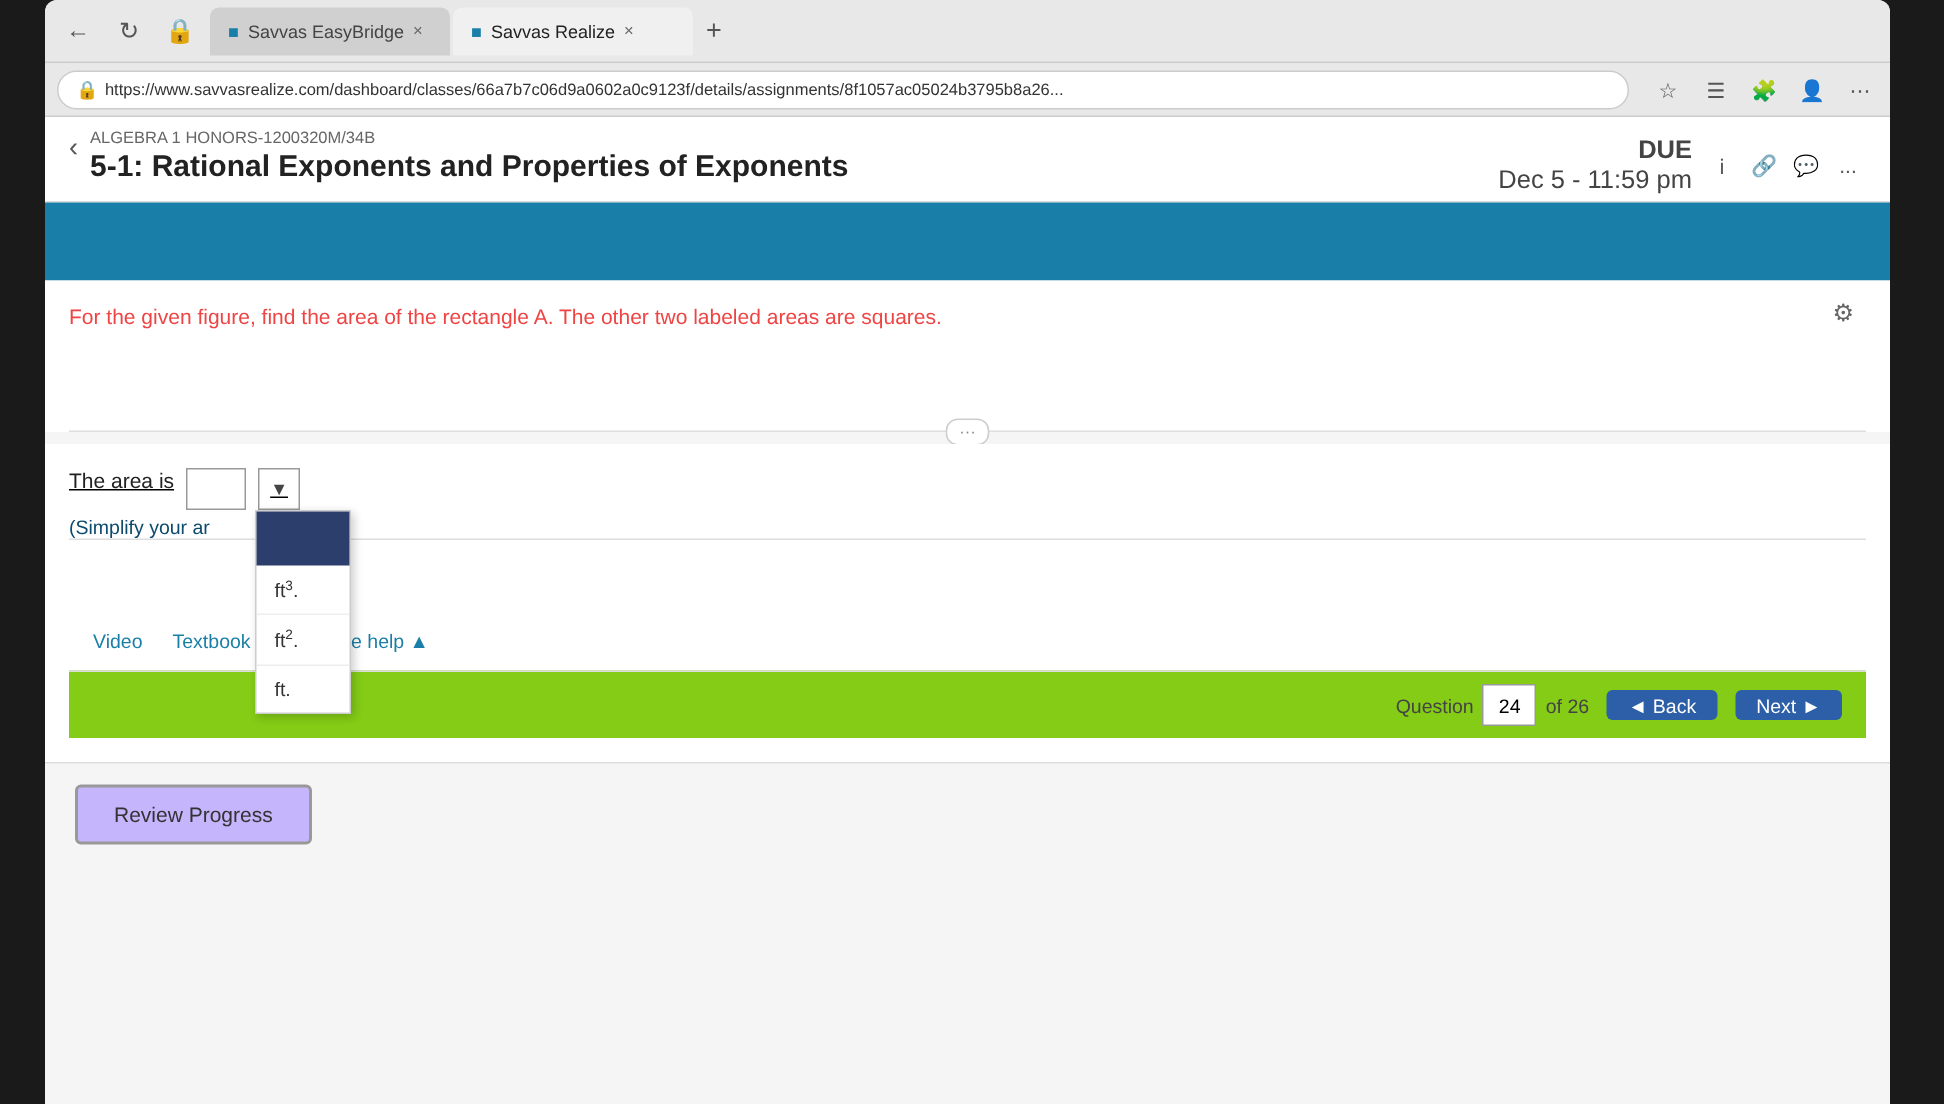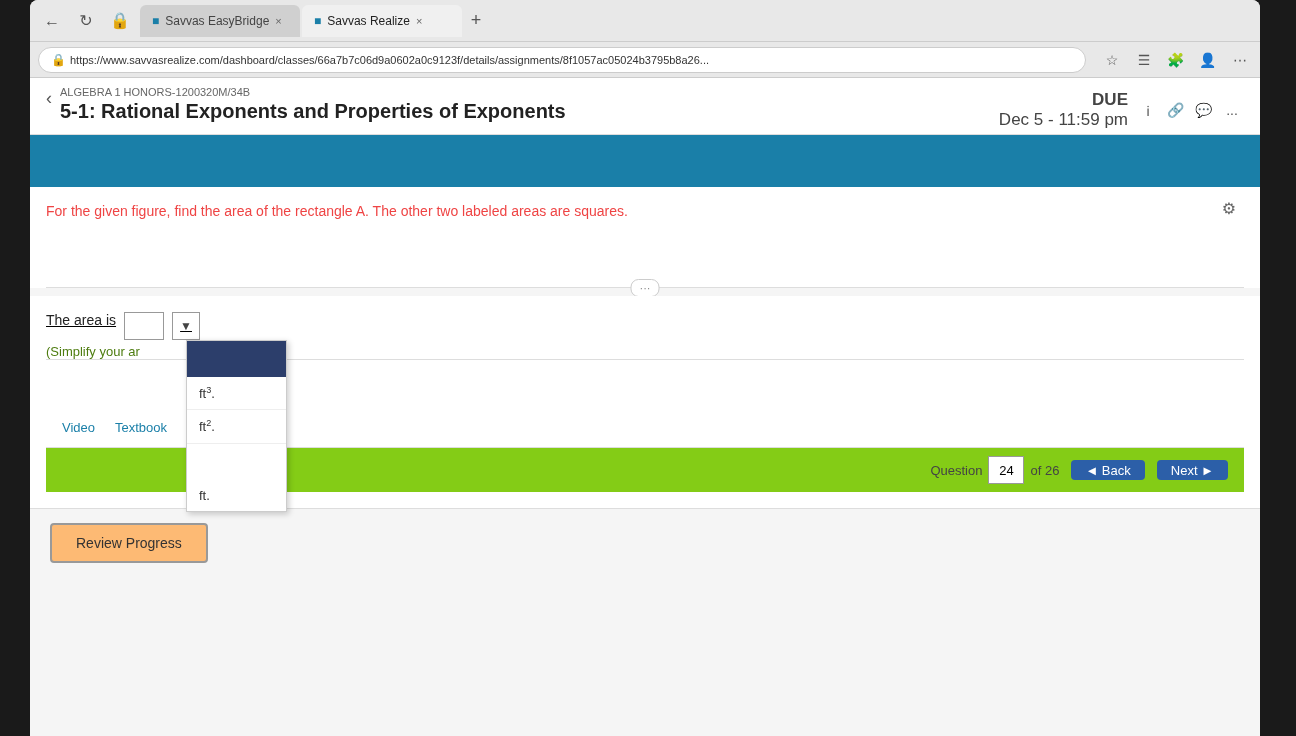--- a/index.html
+++ b/index.html
@@ -311,22 +311,22 @@
       align-items: center;
       justify-content: center;
       font-size: 12px;
       color: #444;
     }
 
     
     .dropdown-menu {
       position: absolute;
       top: 44px;
-      left: 156px;
-      width: 101px;
+      left: 140px;
+      width: 64px;
       background: white;
       border: 1px solid #ccc;
       box-shadow: 2px 2px 6px rgba(0,0,0,0.2);
       z-index: 100;
     }
 
     .dropdown-header {
       background: #2c3e6b;
       height: 36px;
       width: 100%;
@@ -334,26 +334,25 @@
 
     .dropdown-item {
       padding: 8px 12px;
       font-size: 13px;
       color: #333;
       cursor: pointer;
       border-bottom: 1px solid #eee;
     }
     .dropdown-item:last-child {
       border-bottom: none;
-      margin-top: 36px;
     }
 
     .simplify-hint {
       font-size: 13px;
-      color: #4d7c0f;
+      color: #0c4a6e;
     }
 
     
     .bottom-action-bar {
       background: white;
       border-top: 1px solid #ddd;
       padding: 12px 16px;
       display: flex;
       align-items: center;
       justify-content: space-between;
@@ -446,21 +445,21 @@
     
     .review-progress-bar {
       background: #f5f5f5;
       padding: 14px 20px;
       border-top: 1px solid #ddd;
     }
 
     .review-progress-btn {
       height: 40px;
       padding: 0 24px;
-      background: #fdba74;
+      background: #c4b5fd;
       border: 2px solid #999;
       border-radius: 4px;
       font-size: 14px;
       color: #333;
       cursor: pointer;
       font-weight: 500;
     }
 
     sup {
       font-size: 0.7em;

